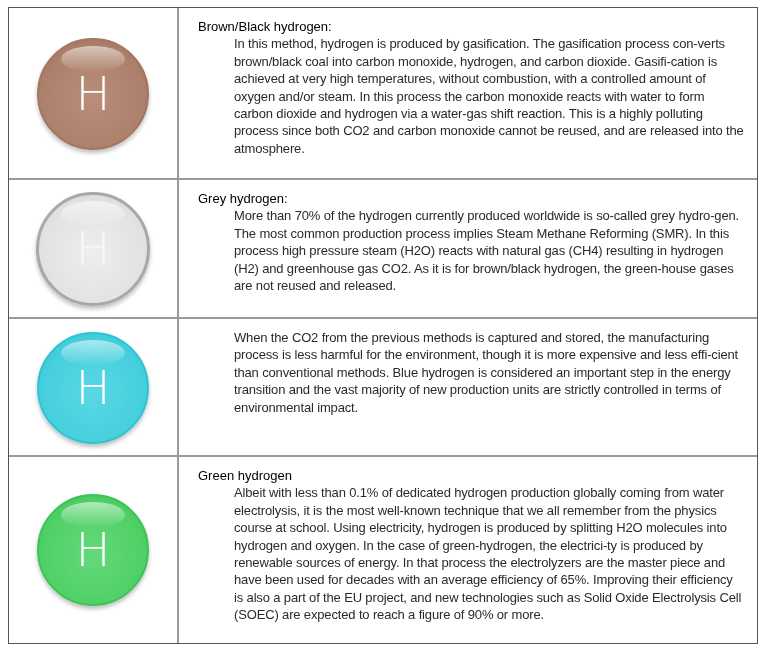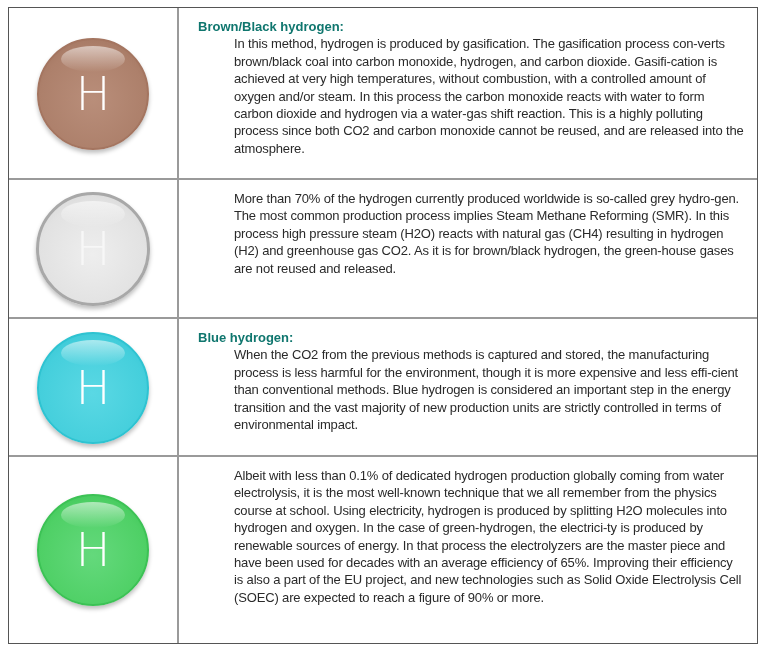--- a/index.html
+++ b/index.html
@@ -45,22 +45,22 @@
     }
     .text-cell {
       flex: 1;
       padding: 10px 12px 0 19px;
       box-sizing: border-box;
       font-size: 13px;
       line-height: 17.4px;
       color: #2a2a2a;
     }
     .title {
-      font-weight: bold;
-      color: #0f766e;
+      font-weight: normal;
+      color: #000000;
       display: block;
     }
     .body-text {
       display: block;
       letter-spacing: -0.15px;
       margin-left: 36px;
     }
     .orb {
       width: 108px;
       height: 108px;
@@ -125,40 +125,41 @@
     </div>
   </div>
 
   <div class="row divider" style="top:170px; height:139px;">
     <div class="icon-cell">
       <div class="orb grey">
         <span class="letter">H</span>
       </div>
     </div>
     <div class="text-cell">
+      <span class="title">Grey hydrogen:</span>
       <span class="body-text">More than 70% of the hydrogen currently produced worldwide is so-called grey hydro-gen. The most common production process implies Steam Methane Reforming (SMR). In this process high pressure steam (H2O) reacts with natural gas (CH4) resulting in hydrogen (H2) and greenhouse gas CO2. As it is for brown/black hydrogen, the green-house gases are not reused and released.</span>
     </div>
   </div>
 
   <div class="row divider" style="top:309px; height:139px;">
     <div class="icon-cell">
       <div class="orb blue">
         <span class="letter">H</span>
       </div>
     </div>
     <div class="text-cell">
-      <span class="title">Blue hydrogen:</span>
       <span class="body-text">When the CO2 from the previous methods is captured and stored, the manufacturing process is less harmful for the environment, though it is more expensive and less effi-cient than conventional methods. Blue hydrogen is considered an important step in the energy transition and the vast majority of new production units are strictly controlled in terms of environmental impact.</span>
     </div>
   </div>
 
   <div class="row divider" style="top:447px; height:188px;">
     <div class="icon-cell">
       <div class="orb green">
         <span class="letter">H</span>
       </div>
     </div>
     <div class="text-cell">
+      <span class="title">Green hydrogen</span>
       <span class="body-text">Albeit with less than 0.1% of dedicated hydrogen production globally coming from water electrolysis, it is the most well-known technique that we all remember from the physics course at school. Using electricity, hydrogen is produced by splitting H2O molecules into hydrogen and oxygen. In the case of green-hydrogen, the electrici-ty is produced by renewable sources of energy. In that process the electrolyzers are the master piece and have been used for decades with an average efficiency of 65%. Improving their efficiency is also a part of the EU project, and new technologies such as Solid Oxide Electrolysis Cell (SOEC) are expected to reach a figure of 90% or more.</span>
     </div>
   </div>
 
 </div>
 
 </body></html>

